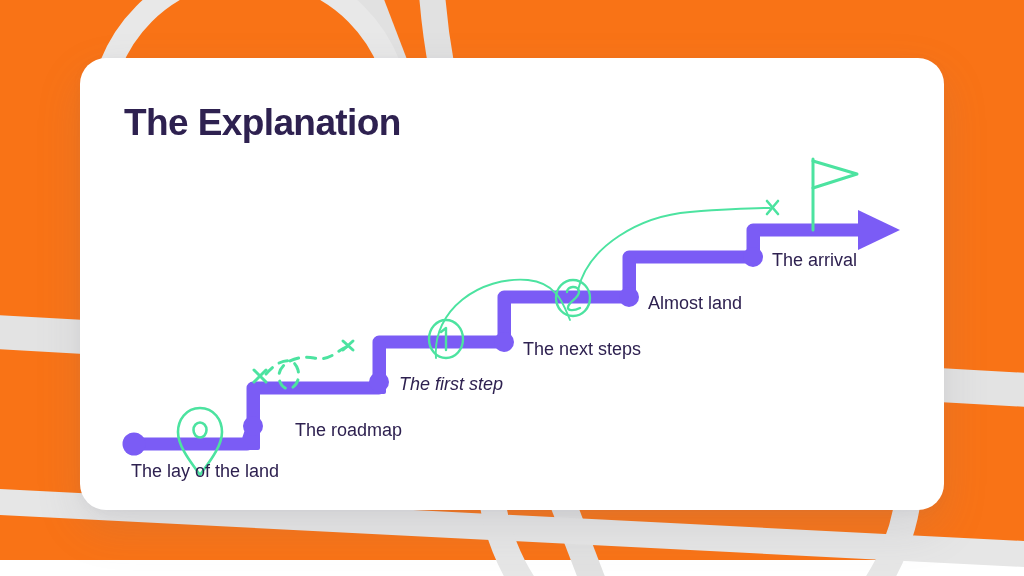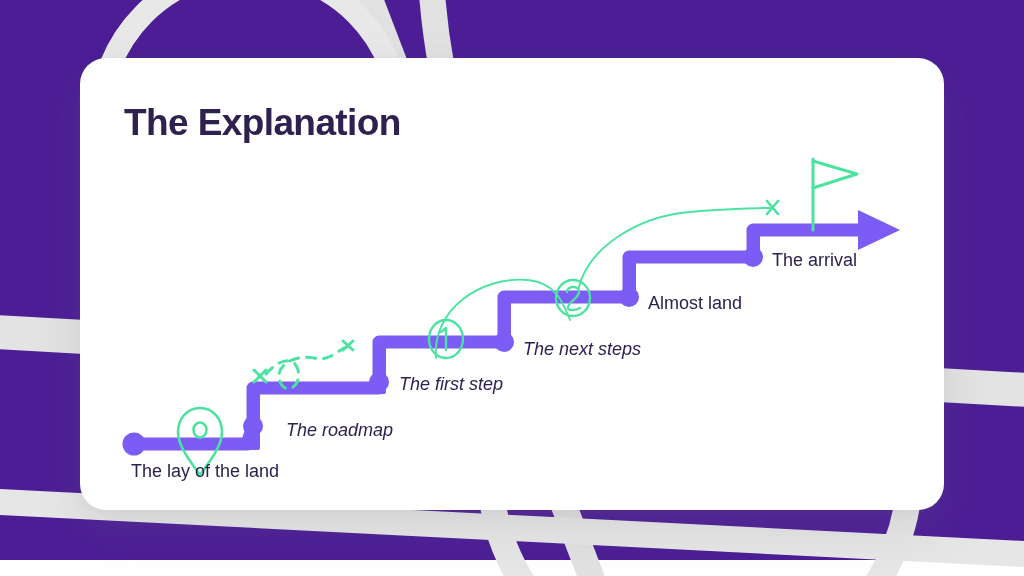--- a/index.html
+++ b/index.html
@@ -4,21 +4,21 @@
 <style>
   * { margin:0; padding:0; box-sizing:border-box; }
   html, body {
     width:1024px; height:576px;
     overflow:hidden;
     font-family:"Liberation Sans", sans-serif;
   }
   #stage {
     position:relative;
     width:1024px; height:560px;
-    background:#4c1d95;
+    background:#f97316;
   }
   #bg-watermark {
     position:absolute; inset:0;
     width:1024px; height:576px;
     pointer-events:none;
   }
   #card {
     position:absolute;
     left:80px; top:58px;
     width:864px; height:452px;
@@ -164,20 +164,20 @@
         </g>
 
         <g stroke-width="3">
           <path d="M 733 101 L 733 172"></path>
           <path d="M 733 103 L 777 116 L 733 130"></path>
         </g>
       </g>
     </svg>
 
     <div class="step-label" style="left:51px;  top:404px;">The lay of the land</div>
-    <div class="step-label" style="left:206px; top:363px;font-style:italic;">The roadmap</div>
+    <div class="step-label" style="left:215px; top:363px;">The roadmap</div>
     <div class="step-label" style="left:319px; top:317px;font-style:italic;">The first step</div>
-    <div class="step-label" style="left:443px; top:282px;font-style:italic;">The next steps</div>
+    <div class="step-label" style="left:443px; top:282px;">The next steps</div>
     <div class="step-label" style="left:568px; top:236px;">Almost land</div>
     <div class="step-label" style="left:692px; top:193px;">The arrival</div>
 
   </div>
 </div>
 
 </body></html>

